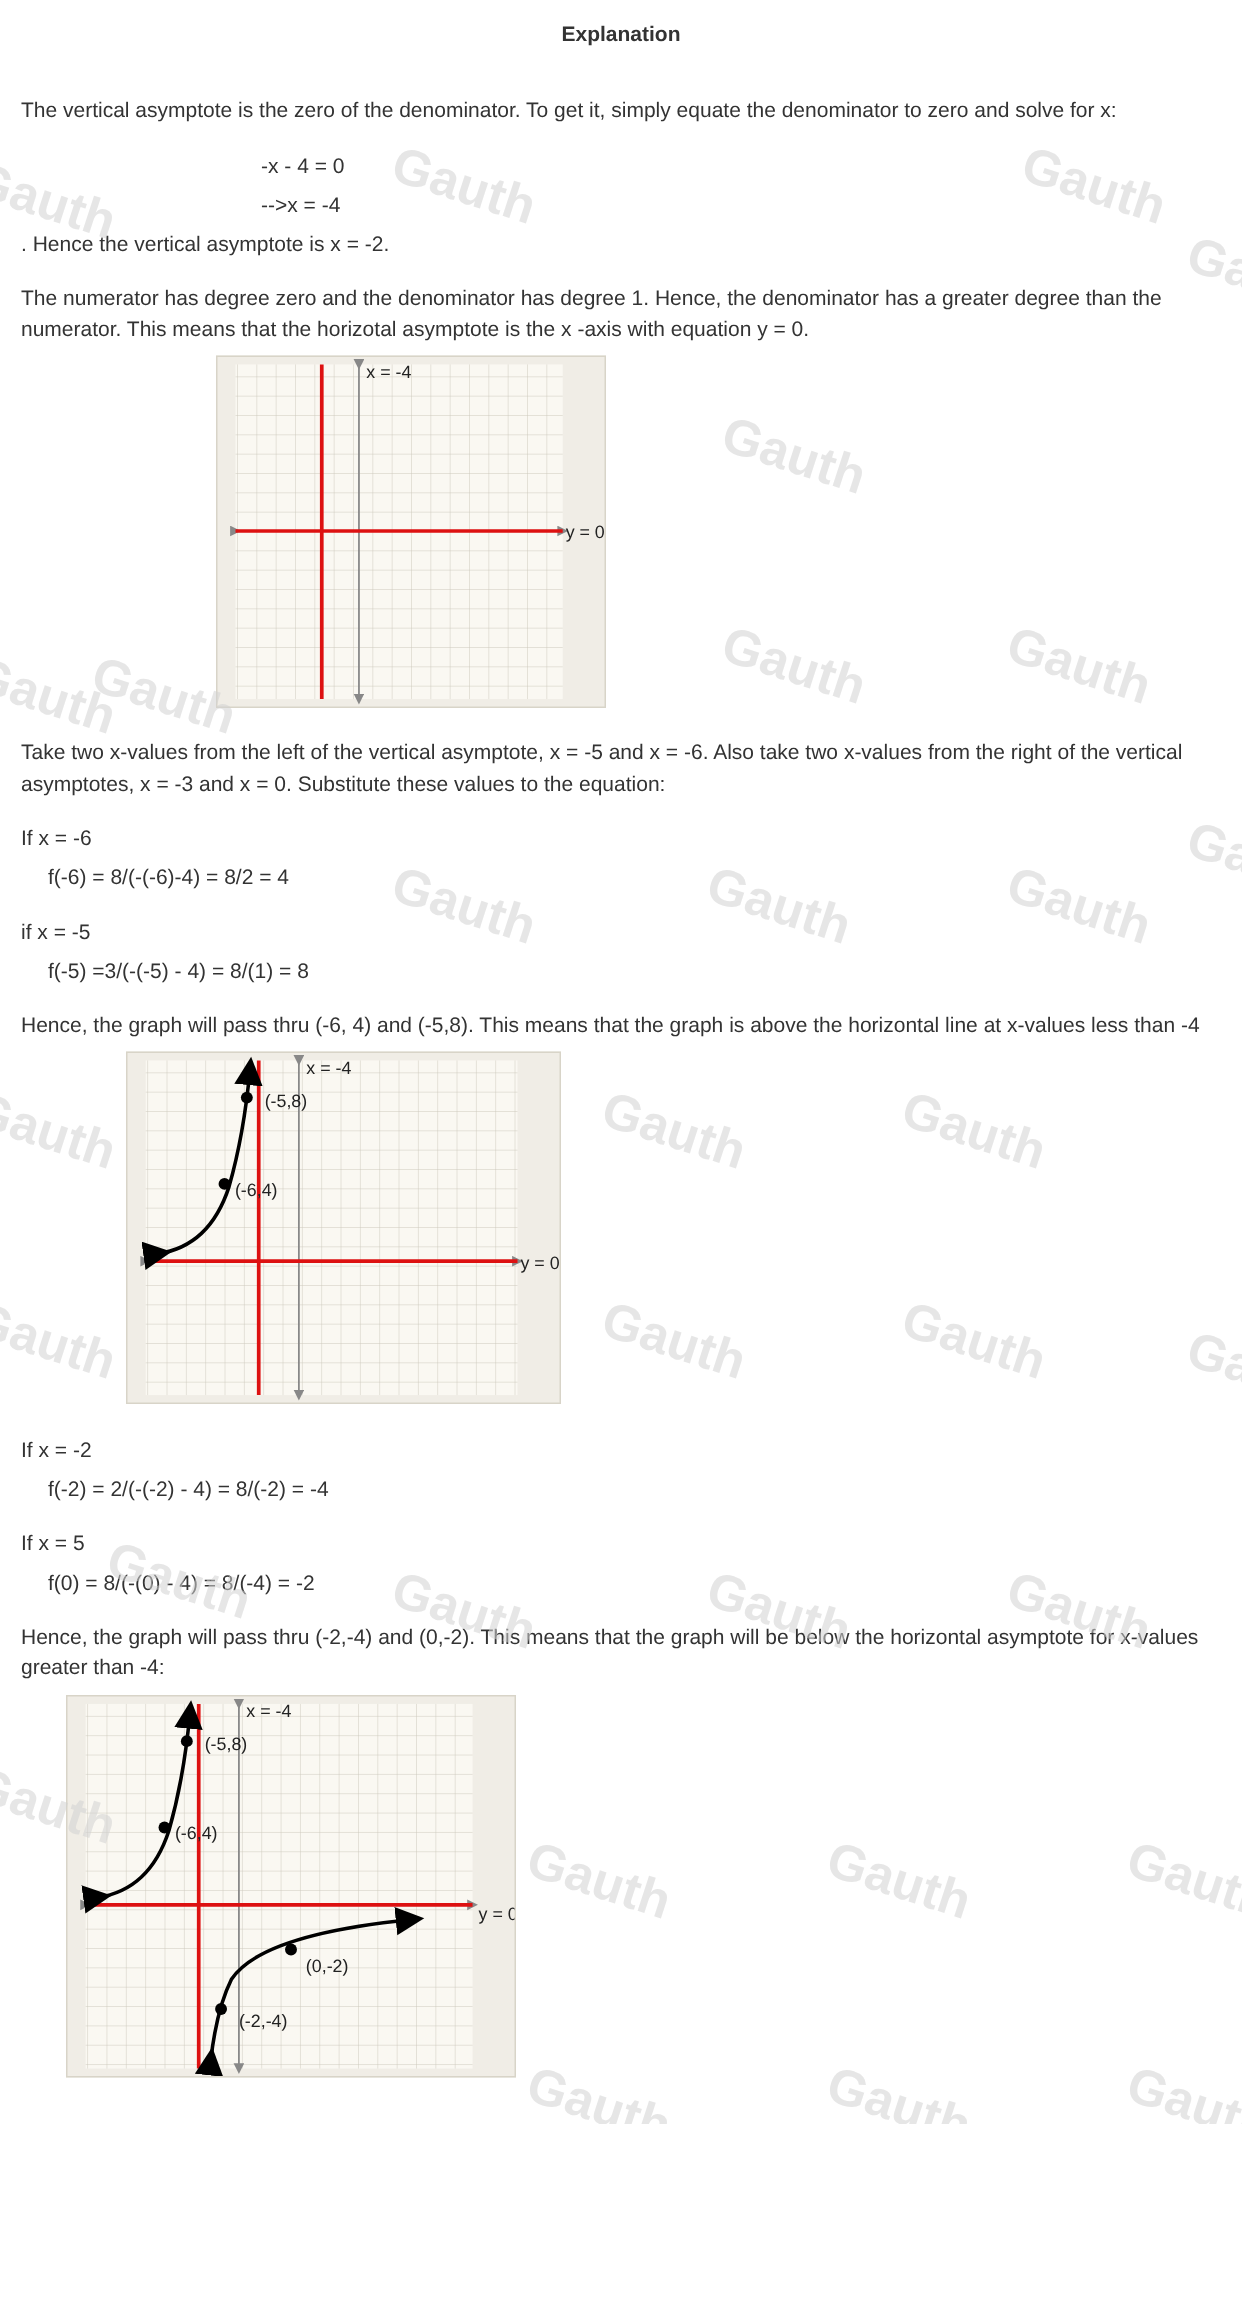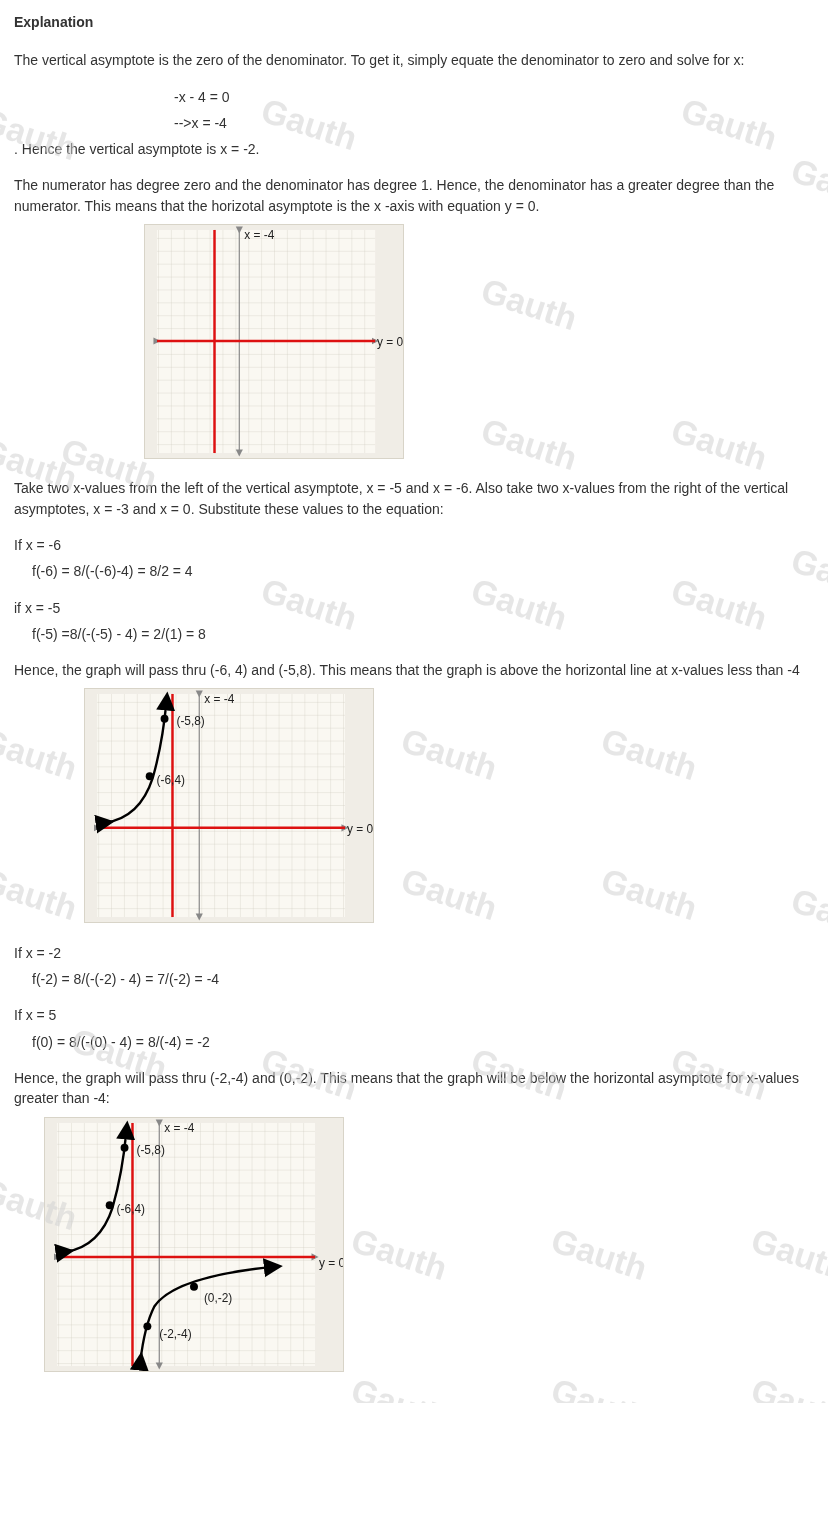--- a/index.html
+++ b/index.html
@@ -6,21 +6,21 @@
   body {
     font-family: Arial, Helvetica, sans-serif;
     font-size: 14px;
     color: #333;
     background: #fff;
     padding: 12px 14px;
     width: 828px;
     position: relative;
     line-height: 1.45;
   }
-  .heading { font-weight: bold; font-size: 14px; margin-bottom: 18px; }
+  .heading { font-weight: bold; font-size: 14px; margin-bottom: 31px; text-align: center; }
   .para { margin-bottom: 6px; }
   .indent { padding-left: 160px; }
   .indent2 { padding-left: 18px; }
   .graph-wrap { margin: 8px 0 14px 130px; }
   .graph-wrap2 { margin: 8px 0 14px 70px; }
   .graph-wrap3 { margin: 8px 0 14px 30px; }
   svg.graph { background:#f0ede6; border:1px solid #d8d4c8; }
   .wm-layer { position:absolute; inset:0; pointer-events:none; overflow:hidden; }
   .wm {
     position:absolute;
@@ -104,21 +104,21 @@
   <text x="234" y="122" font-size="12" fill="#222">y = 0</text>
 </svg>
 </div>
 
 <div class="para">Take two x-values from the left of the vertical asymptote, x = -5 and x = -6. Also take two x-values from the right of the vertical asymptotes, x = -3 and x = 0. Substitute these  values to the equation:</div>
 <div class="sp"></div>
 <div class="para">If x = -6</div>
 <div class="para indent2">f(-6) = 8/(-(-6)-4) = 8/2 = 4</div>
 <div class="sp"></div>
 <div class="para">if x = -5</div>
-<div class="para indent2">f(-5) =8/(-(-5) - 4) = 2/(1) = 8</div>
+<div class="para indent2">f(-5) =3/(-(-5) - 4) = 8/(1) = 8</div>
 <div class="sp"></div>
 <div class="para">Hence, the graph will pass thru (-6, 4) and (-5,8). This means that the graph is above the horizontal line at x-values less than -4</div>
 
 <div class="graph-wrap2">
 <svg class="graph" width="290" height="235" viewBox="0 0 290 235">
   <defs>
     <pattern id="grid2" width="13" height="13" patternUnits="userSpaceOnUse">
       <path d="M 13 0 L 0 0 0 13" fill="none" stroke="#c9c5b8" stroke-width="0.6"></path>
     </pattern>
     <marker id="arr2" markerWidth="7" markerHeight="7" refX="3" refY="3" orient="auto">
@@ -139,21 +139,21 @@
   <circle cx="65" cy="88" r="4" fill="#000"></circle>
   <circle cx="80" cy="30" r="4" fill="#000"></circle>
   <text x="120" y="14" font-size="12" fill="#222">x = -4</text>
   <text x="264" y="145" font-size="12" fill="#222">y = 0</text>
   <text x="92" y="36" font-size="12" fill="#222">(-5,8)</text>
   <text x="72" y="96" font-size="12" fill="#222">(-6,4)</text>
 </svg>
 </div>
 
 <div class="para">If x = -2</div>
-<div class="para indent2">f(-2) = 8/(-(-2) - 4) = 7/(-2) = -4</div>
+<div class="para indent2">f(-2) = 2/(-(-2) - 4) = 8/(-2) = -4</div>
 <div class="sp"></div>
 <div class="para">If x = 5</div>
 <div class="para indent2">f(0) = 8/(-(0) - 4) = 8/(-4) = -2</div>
 <div class="sp"></div>
 <div class="para">Hence, the graph will pass thru (-2,-4) and (0,-2). This means that the graph will be below the horizontal asymptote for x-values greater than -4:</div>
 
 <div class="graph-wrap3">
 <svg class="graph" width="300" height="255" viewBox="0 0 300 255">
   <defs>
     <pattern id="grid3" width="13" height="13" patternUnits="userSpaceOnUse">

